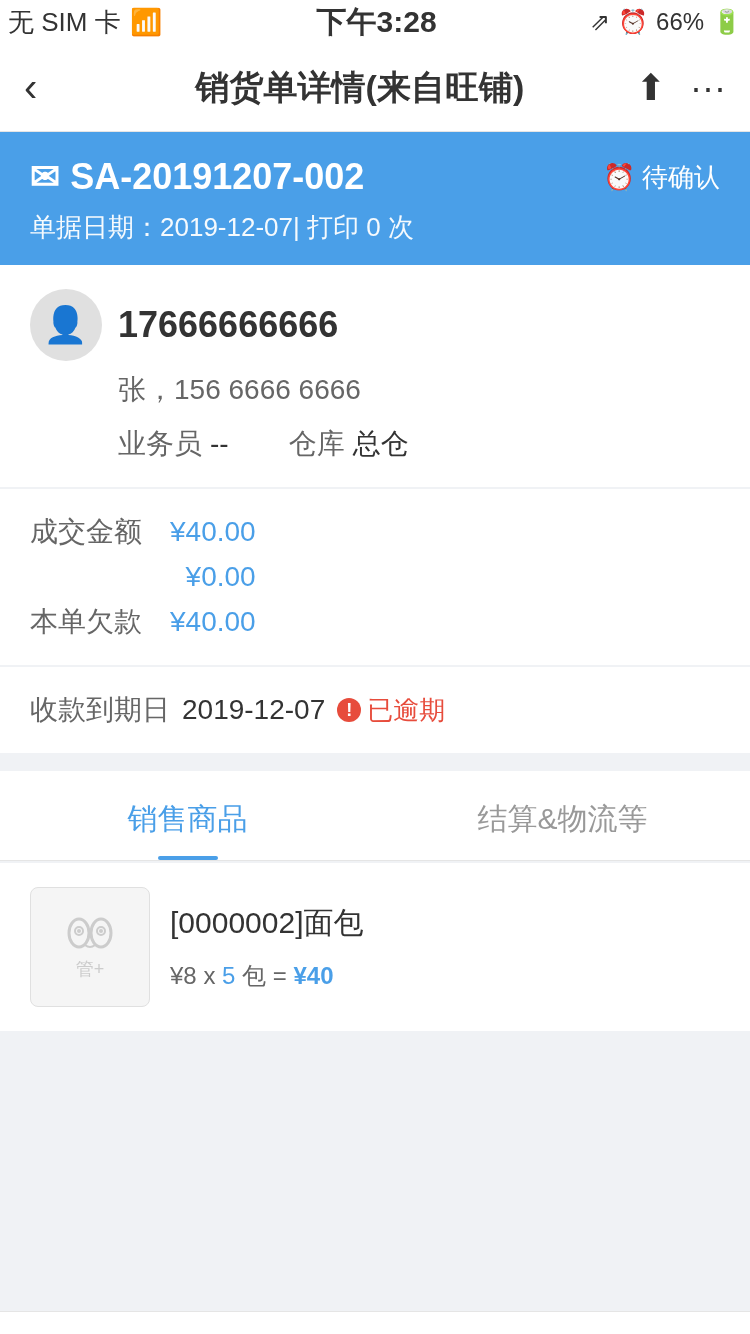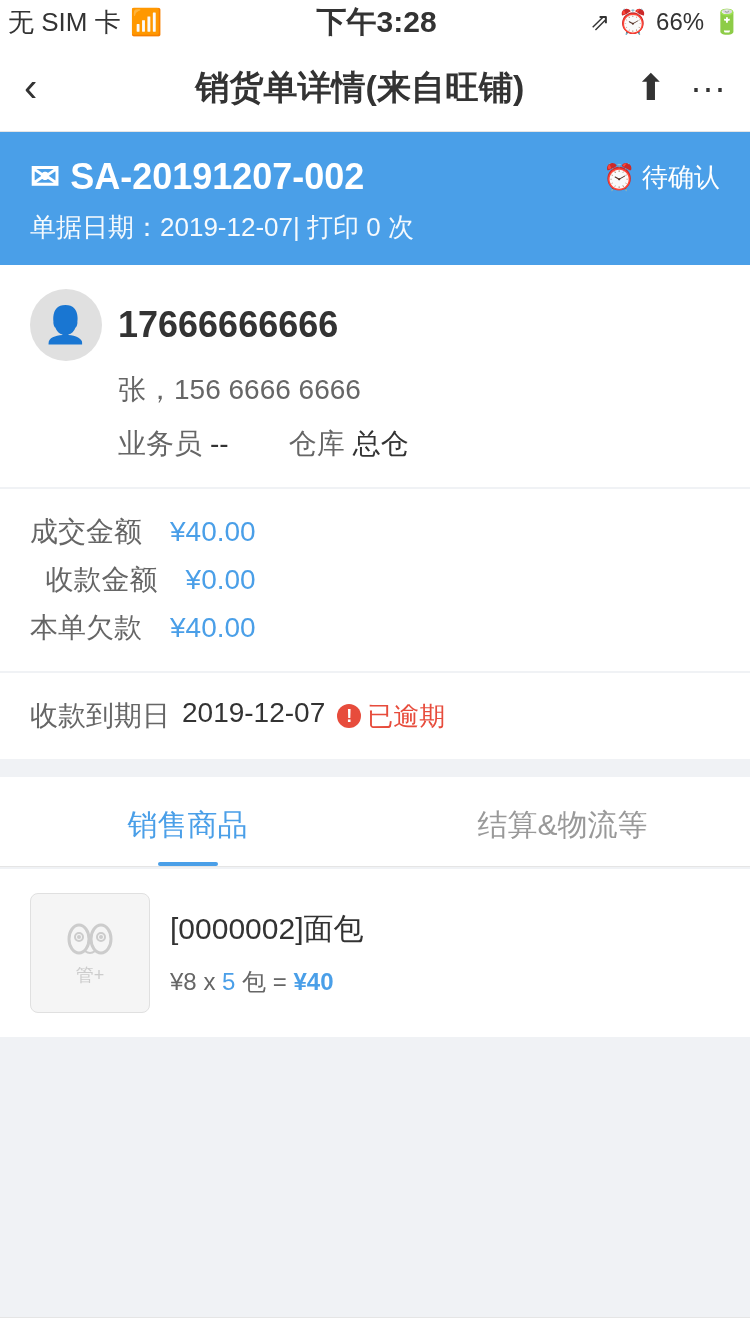--- a/index.html
+++ b/index.html
@@ -176,20 +176,21 @@
     .amount-label { color: #666; }
     .amount-value { color: #4a9fe8; font-weight: 500; }
     .amount-value.owed { color: #4a9fe8; }
 
     
     .due-section {
       background: #fff;
       padding: 24px 30px;
       margin-bottom: 2px;
       display: flex;
+      align-items: center;
       gap: 12px;
       font-size: 28px;
     }
     .due-label { color: #666; }
     .due-date { color: #333; }
     .overdue-badge {
       display: flex;
       align-items: center;
       gap: 6px;
       color: #e74c3c;
@@ -368,21 +369,20 @@
   </div>
 </div>
 
 <div class="stats-section">
   <div class="stats-right">
     <div class="stats-row">
       <span class="amount-label">成交金额</span>
       <span class="amount-value">¥40.00</span>
     </div>
     <div class="stats-row">
-      <span class="amount-label">收款金额</span>
       <span class="amount-value">¥0.00</span>
     </div>
     <div class="stats-row">
       <span class="amount-label">本单欠款</span>
       <span class="amount-value owed">¥40.00</span>
     </div>
   </div>
 </div>
 
 <div class="due-section">

